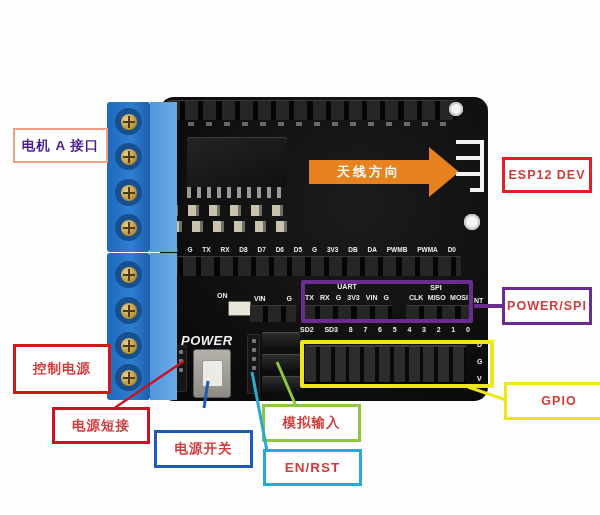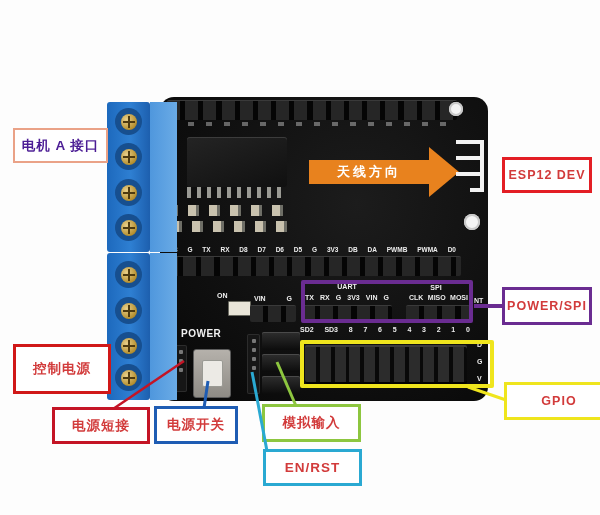--- a/index.html
+++ b/index.html
@@ -146,21 +146,21 @@
       <span>2</span>
       <span>1</span>
       <span>0</span>
   </div>
   <div class="jumpers" style="left:305px;top:345px;width:162px;height:39px;"></div>
   <div class="hl-rect" style="left: 300px; top: 340px; width: 194px; height: 48px; border-color: rgb(239, 229, 29);"></div>
   <div class="rail" style="top:341px;">D</div>
   <div class="rail" style="top:358px;">G</div>
   <div class="rail" style="top:375px;">V</div>
 
-  <div class="silk" style="left:181px;top:330px;font-size:10px;letter-spacing:.5px;">POWER</div>
+  <div class="silk" style="left:181px;top:337px;font-size:13px;letter-spacing:.5px;font-style:italic;">POWER</div>
   <div class="verttext" style="left:163px;top:337px;height:26px;">VIN</div>
   <div class="hdr" style="left:174px;top:345px;width:13px;height:47px;">
       <i></i>
       <i></i>
       <i></i>
     </div>
   <div class="switch-outer">
     <div class="switch-btn"></div>
   </div>
   <div class="hdr" style="left:247px;top:334px;width:13px;height:60px;">
@@ -209,20 +209,20 @@
     <line x1="204" y1="408" x2="208" y2="381" stroke-width="3" style="stroke: rgb(30, 92, 179);"></line>
     <line x1="267" y1="451" x2="252" y2="372" stroke-width="3" style="stroke: rgb(42, 169, 210);"></line>
     <line x1="296" y1="406" x2="277" y2="362" stroke-width="3" style="stroke: rgb(141, 198, 63);"></line>
     <line x1="506" y1="400" x2="468" y2="387" stroke-width="3" style="stroke: rgb(239, 229, 29);"></line>
     <line x1="502" y1="306" x2="474" y2="306" stroke-width="4" style="stroke: rgb(106, 44, 145);"></line>
   </svg>
 
   <div class="callout" style="left: 13px; top: 128px; width: 95px; height: 35px; border-width: 2.5px; border-color: rgb(234, 162, 135); color: #4c1d95;">电机 A 接口</div>
   <div class="callout" style="left: 13px; top: 344px; width: 98px; height: 50px; border-color: rgb(208, 24, 24); color: rgb(210, 59, 59);">控制电源</div>
   <div class="callout" style="left: 52px; top: 407px; width: 98px; height: 37px; border-color: rgb(196, 20, 37); color: rgb(210, 59, 59);">电源短接</div>
-  <div class="callout" style="left: 154px; top: 406px; width: 84px; height: 38px; border-color: rgb(30, 92, 179); color: rgb(210, 59, 59);">电源开关</div>
+  <div class="callout" style="left: 154px; top: 430px; width: 99px; height: 38px; border-color: rgb(30, 92, 179); color: rgb(210, 59, 59);">电源开关</div>
   <div class="callout" style="left: 262px; top: 404px; width: 99px; height: 38px; border-color: rgb(141, 198, 63); color: rgb(210, 59, 59);">模拟输入</div>
   <div class="callout" style="left: 263px; top: 449px; width: 99px; height: 37px; border-color: rgb(42, 169, 210); color: rgb(210, 59, 59);">EN/RST</div>
   <div class="callout" style="left: 502px; top: 157px; width: 90px; height: 36px; font-size: 12.5px; border-color: rgb(227, 30, 36); color: rgb(210, 59, 59);">ESP12 DEV</div>
   <div class="callout" style="left: 502px; top: 287px; width: 90px; height: 38px; font-size: 12.5px; border-color: rgb(106, 44, 145); color: rgb(210, 59, 59);">POWER/SPI</div>
   <div class="callout" style="left: 504px; top: 382px; width: 110px; height: 38px; font-size: 12.5px; border-color: rgb(239, 229, 29); color: rgb(210, 59, 59);">GPIO</div>
 
 </div>
 
 </body></html>

